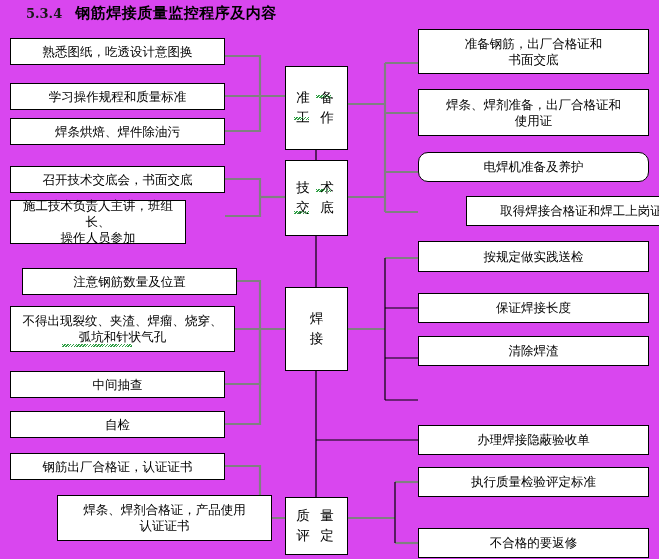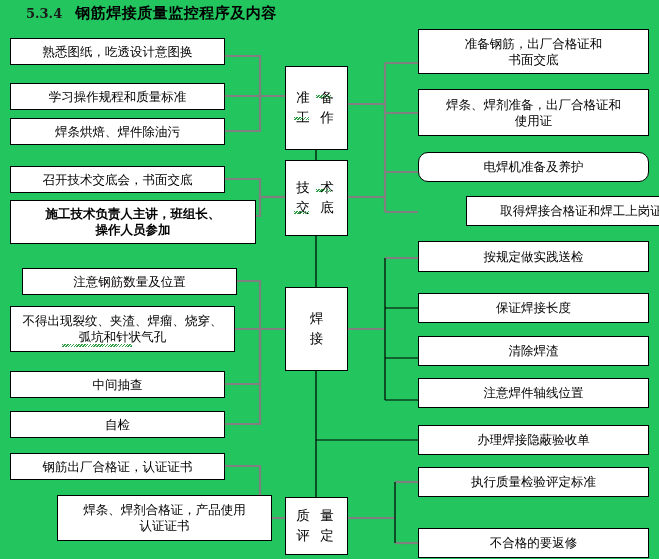--- a/index.html
+++ b/index.html
@@ -8,21 +8,21 @@
     background: #ffffff;
   }
   body {
     font-family: "DejaVu Sans", "Liberation Sans", sans-serif;
   }
   #page {
     position: relative;
     width: 659px;
     height: 559px;
     overflow: hidden;
-    background: #22c55e;
+    background: #d946ef;
   }
   
   .title-wrap {
     position: absolute;
     left: 26px;
     top: 3px;
     white-space: nowrap;
   }
   .title-num {
     font-family: "DejaVu Serif", "Liberation Serif", serif;
@@ -154,21 +154,21 @@
   </div>
 
   <div class="node left" style="left:10px; top:118px; width:215px; height:27px;">
     <span class="txt">焊条烘焙、焊件除油污</span>
   </div>
 
   <div class="node left" style="left:10px; top:166px; width:215px; height:27px;">
     <span class="txt">召开技术交底会，书面交底</span>
   </div>
 
-  <div class="node left" style="left:10px; top:200px; width:246px; height:44px;font-weight:bold;">
+  <div class="node left" style="left:10px; top:200px; width:176px; height:44px;">
     <span class="txt">施工技术负责人主讲，班组长、
 操作人员参加</span>
   </div>
 
   <div class="node left" style="left:10px; top:268px; width:215px; height:27px;margin-left:12px;">
     <span class="txt">注意钢筋数量及位置</span>
   </div>
 
   <div class="node left" style="left:10px; top:306px; width:225px; height:46px; font-size:12.5px;">
     <span class="txt">不得出现裂纹、夹渣、焊瘤、烧穿、
@@ -235,23 +235,20 @@
   </div>
 
   <div class="node right" style="left:418px; top:293px; width:231px; height:30px;">
     <span class="txt">保证焊接长度</span>
   </div>
 
   <div class="node right" style="left:418px; top:336px; width:231px; height:30px;">
     <span class="txt">清除焊渣</span>
   </div>
 
-  <div class="node right" style="left:418px; top:378px; width:231px; height:30px;">
-    <span class="txt">注意焊件轴线位置</span>
-  </div>
 
   <div class="node right" style="left:418px; top:425px; width:231px; height:30px;">
     <span class="txt">办理焊接隐蔽验收单</span>
   </div>
 
   <div class="node right" style="left:418px; top:467px; width:231px; height:30px;">
     <span class="txt">执行质量检验评定标准</span>
   </div>
 
   <div class="node right" style="left:418px; top:528px; width:231px; height:30px;">

